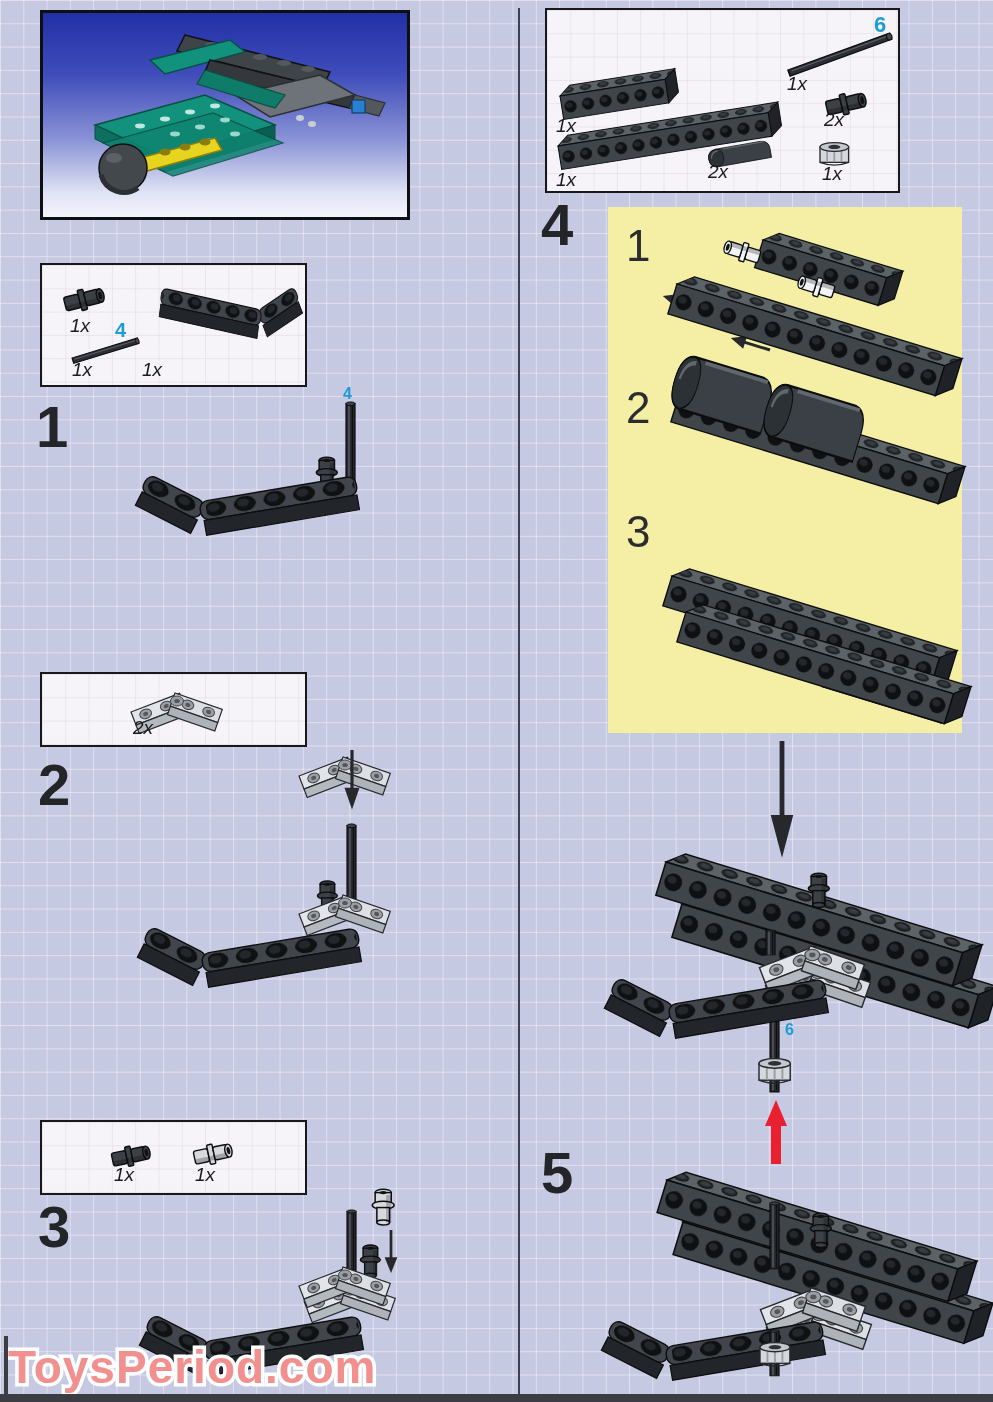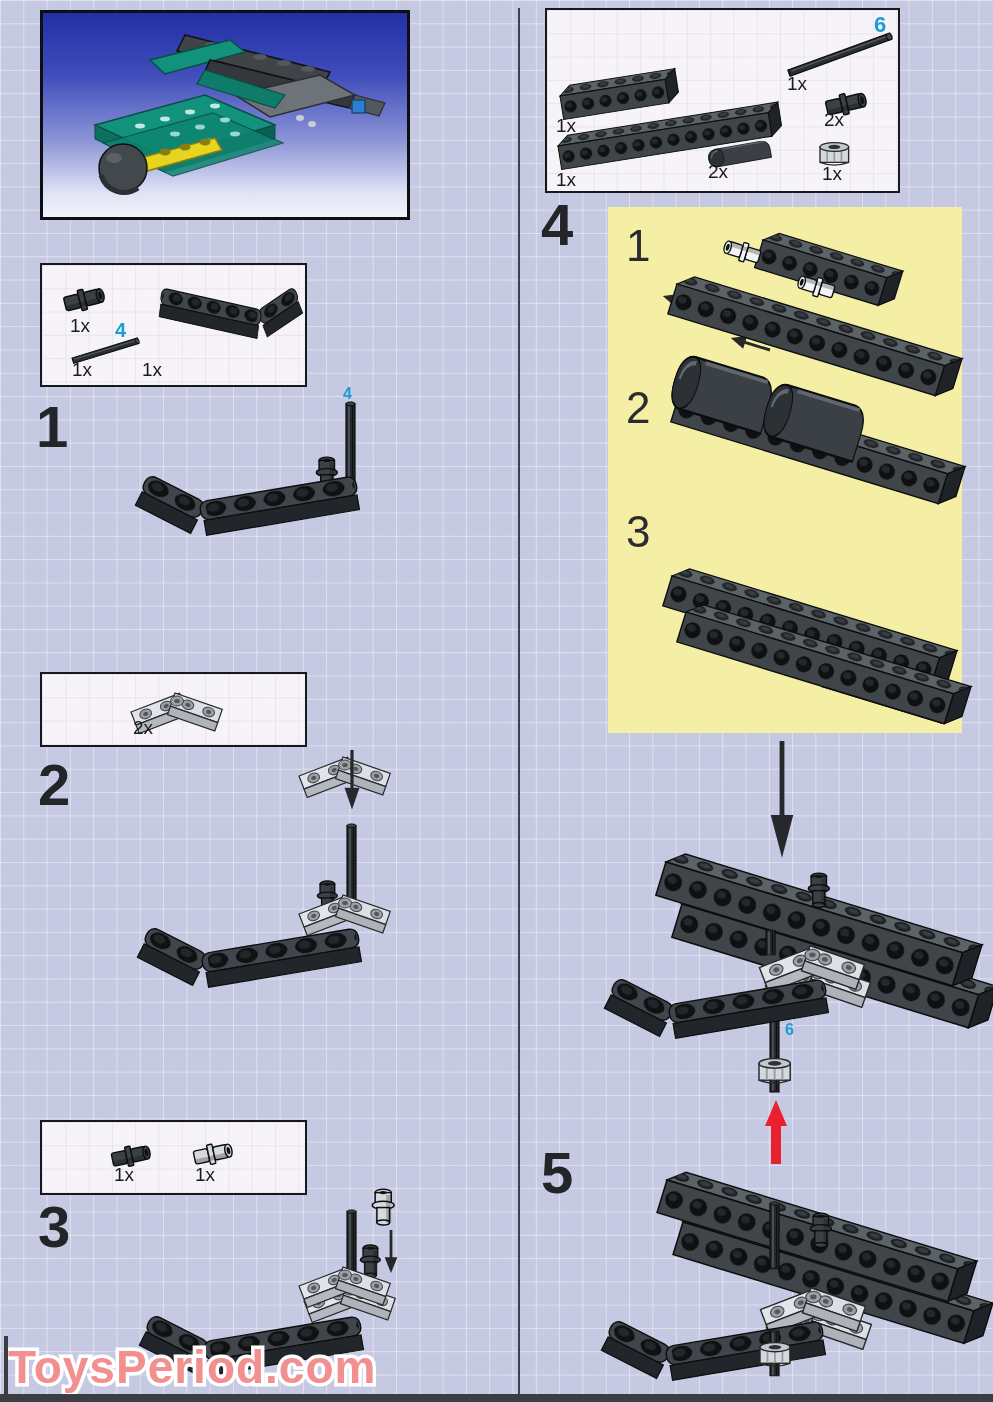--- a/index.html
+++ b/index.html
@@ -26,21 +26,21 @@
   }
   #pbox1{left:40px;top:263px;width:263px;height:120px;}
   #pbox2{left:40px;top:672px;width:263px;height:71px;}
   #pbox3{left:40px;top:1120px;width:263px;height:71px;}
   #pbox4{left:545px;top:8px;width:351px;height:181px;}
   .ybox{left:608px;top:207px;width:354px;height:526px;background:#f4efa5;}
   .divider{left:518px;top:8px;width:2px;height:1394px;background:#3a4057;}
   .overlay{left:0;top:0;width:993px;height:1402px;}
   .stepnum{font-size:58px;font-weight:700;color:#232528;line-height:1;}
   .subnum{font-size:44px;font-weight:400;color:#2a2c2f;line-height:1;}
-  .cnt{font-size:19px;color:#1a1b1d;line-height:1;}
+  .cnt{font-size:19px;color:#1a1b1d;line-height:1;font-style:italic;}
   .callout{color:#1d9bd5;font-weight:700;font-size:20px;line-height:1;}
   .callout.sm{font-size:16px;}
   .callout.lg{font-size:22px;}
   .pagenum{font-size:17px;color:#2a2c30;line-height:1;}
   .strip{background:#3b3d42;}
   .wm{left:4px;top:1338px;}
 </style>
 </head>
 <body>
 

